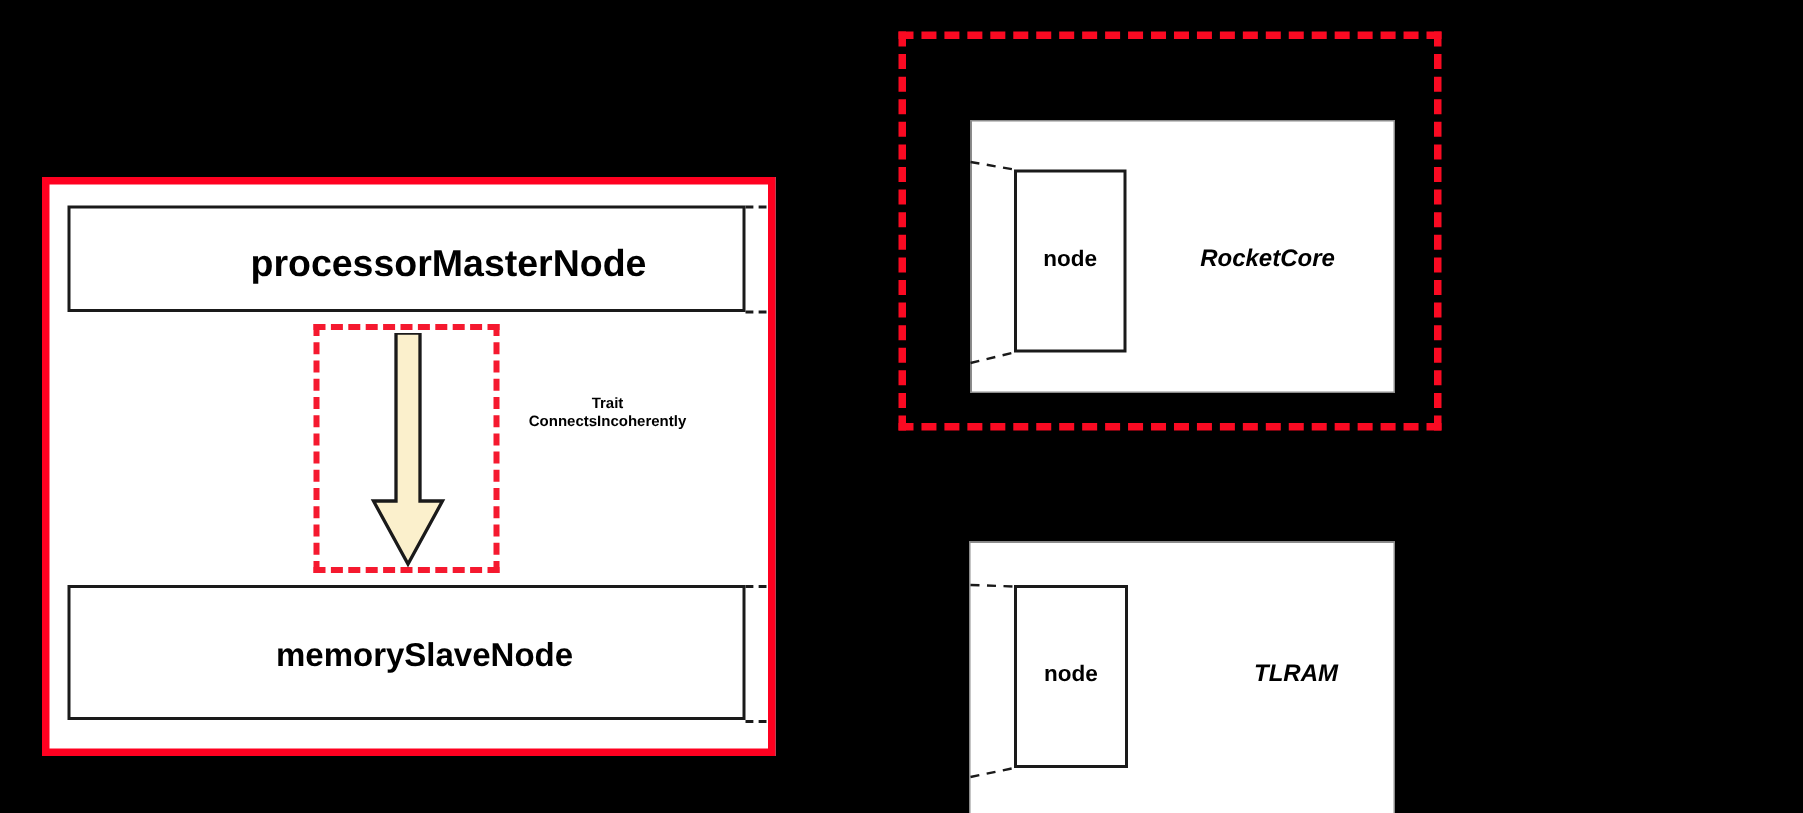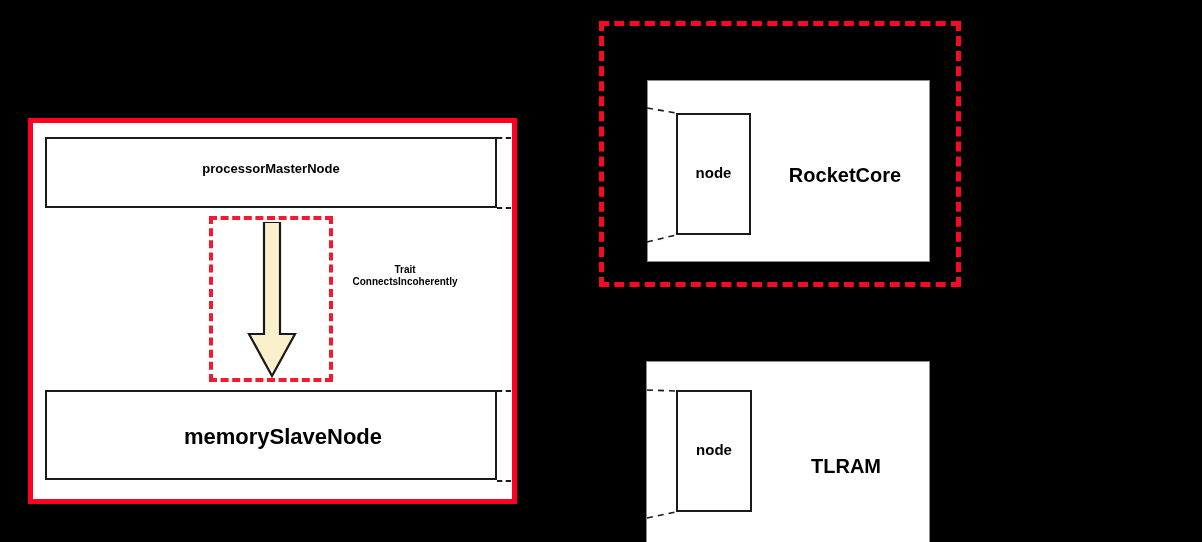--- a/index.html
+++ b/index.html
@@ -46,21 +46,21 @@
   }
 
   .node-rect {
     background: #FFFFFF;
     border: 2px solid #1A1A1A;
   }
 
   .pmn-rect { left: 45px;  top: 137px; width: 452px; height: 71px; }
   .msn-rect { left: 45px;  top: 390px; width: 452px; height: 90px; }
 
-  .pmn-label { left: 45px;  top: 162px; width: 452px; font-size: 13px; }
+  .pmn-label { left: 45px;  top: 162px; width: 452px; font-size: 25px; padding-left: 28px; }
   .msn-label { left: 45px;  top: 424px; width: 476px; font-size: 22px; }
 
   
   .stub {
     position: absolute;
     border-top: 2px dashed #1A1A1A;
     height: 0;
   }
 
   
@@ -110,23 +110,23 @@
     background: #FFFFFF;
     border: 2px solid #1A1A1A;
   }
   .rocketcore-node { left: 676px; top: 113px; width: 75px; height: 122px; }
   .tlram-node      { left: 676px; top: 390px; width: 76px; height: 122px; }
 
   .inner-node-label { font-size: 15px; }
   .rocketcore-node-label { left: 676px; top: 164px; width: 75px; }
   .tlram-node-label      { left: 676px; top: 441px; width: 76px; }
 
-  .card-title { font-size: 20px; }
+  .card-title { font-size: 16px; font-style: italic; }
   .rocketcore-title { left: 755px; top: 164px; width: 180px; }
-  .tlram-title      { left: 756px; top: 441px; width: 180px; margin-top: 14px; }
+  .tlram-title      { left: 774px; top: 441px; width: 180px; }
 
   .connector-svg { position: absolute; }
   .rocketcore-connectors { left: 640px; top: 100px; width: 50px; height: 150px; }
   .tlram-connectors      { left: 640px; top: 378px; width: 50px; height: 150px; }
 </style>
 </head>
 <body>
 
 <div id="canvas">
 

